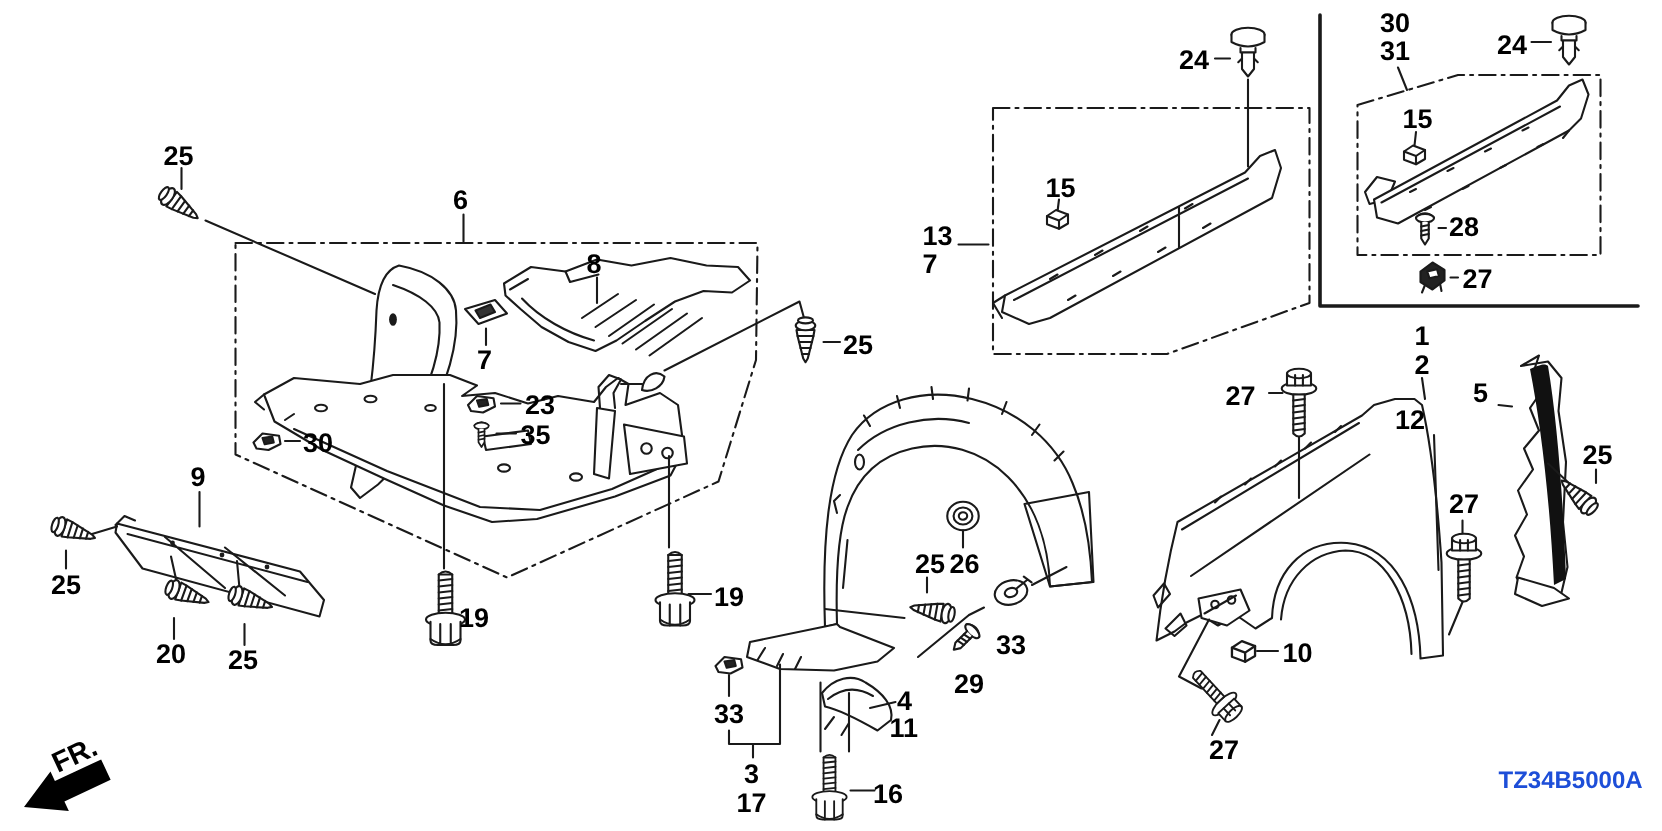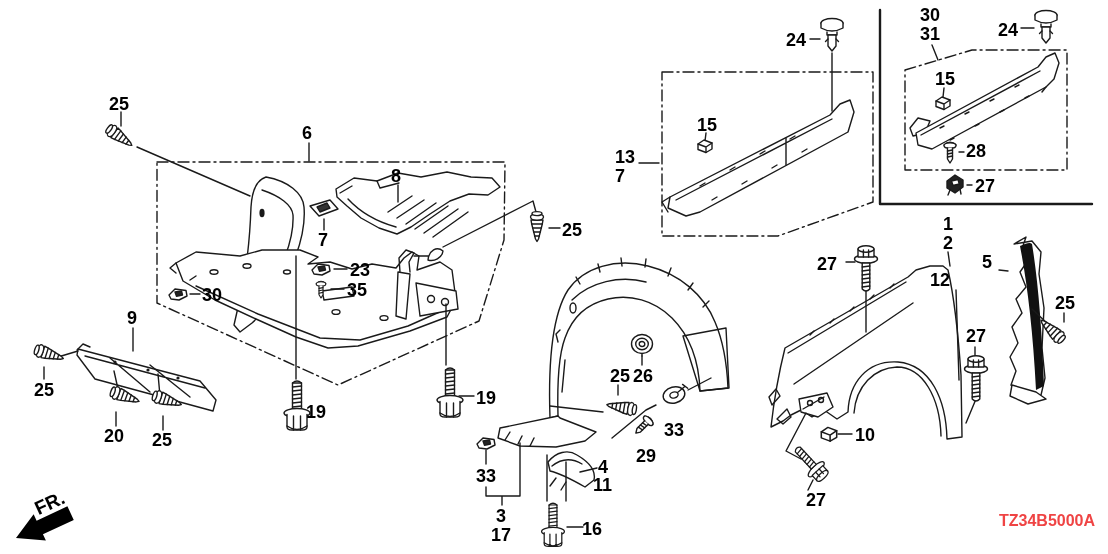--- a/index.html
+++ b/index.html
@@ -1,21 +1,21 @@
 <!DOCTYPE html>
 <html><head>
 <meta charset="utf-8">
 <style>
   html,body{margin:0;padding:0;background:#fff;}
   #stage{position:relative;width:1108px;height:554px;background:#fff;overflow:hidden;
          font-family:"Liberation Sans",sans-serif;}
   #art{position:absolute;left:0;top:0;}
   .lbl{position:absolute;font:bold 18px "Liberation Sans",sans-serif;color:#000;
        line-height:1;white-space:nowrap;letter-spacing:0;}
-  .code{position:absolute;font:bold 16px "Liberation Sans",sans-serif;color:#ef4444;line-height:1;text-align:center;}
+  .code{position:absolute;font:bold 16px "Liberation Sans",sans-serif;color:#1d4ed8;line-height:1;text-align:center;}
 </style>
 </head>
 <body>
 
 <div id="stage">
 
 <svg id="art" width="1108" height="554" viewBox="0 0 1108 554" fill="none" stroke="#1a1a1a" stroke-width="1.4" stroke-linecap="round" stroke-linejoin="round">
 
   <defs>
     <g id="clipA">

